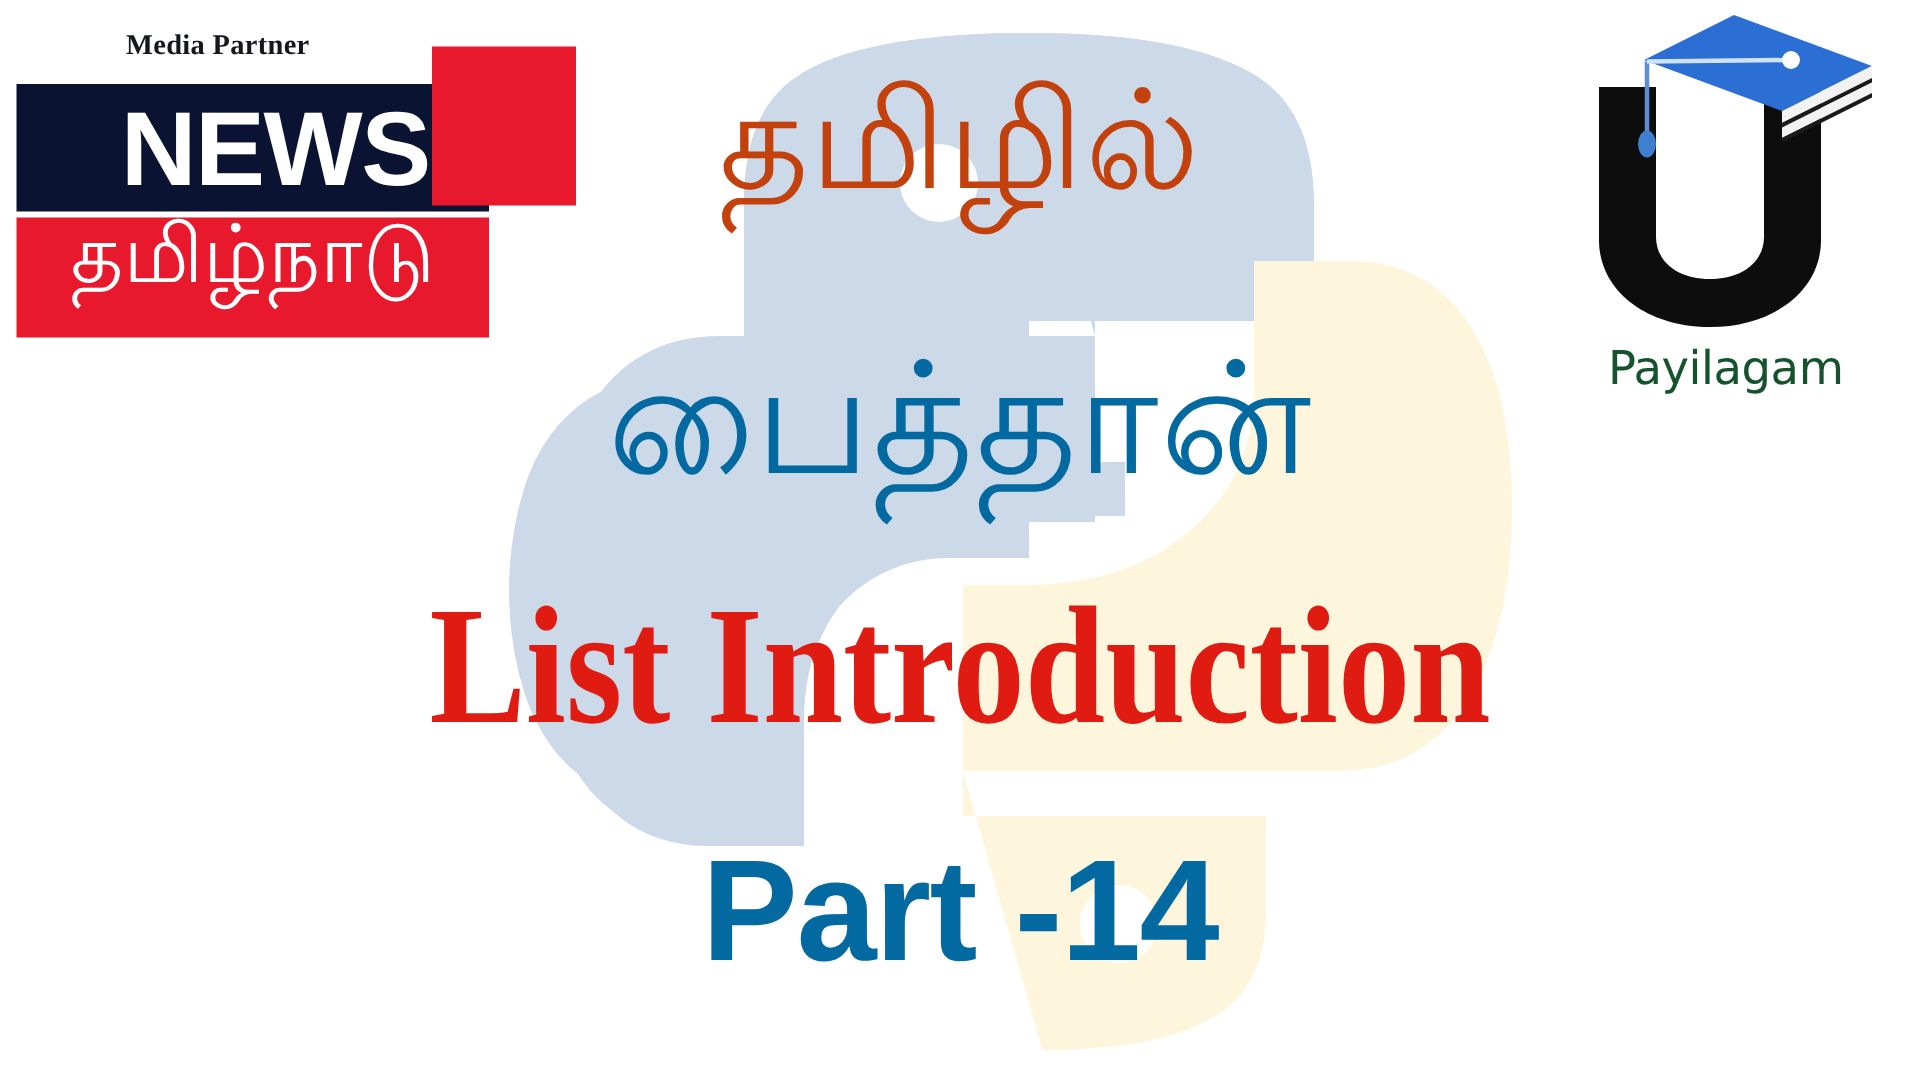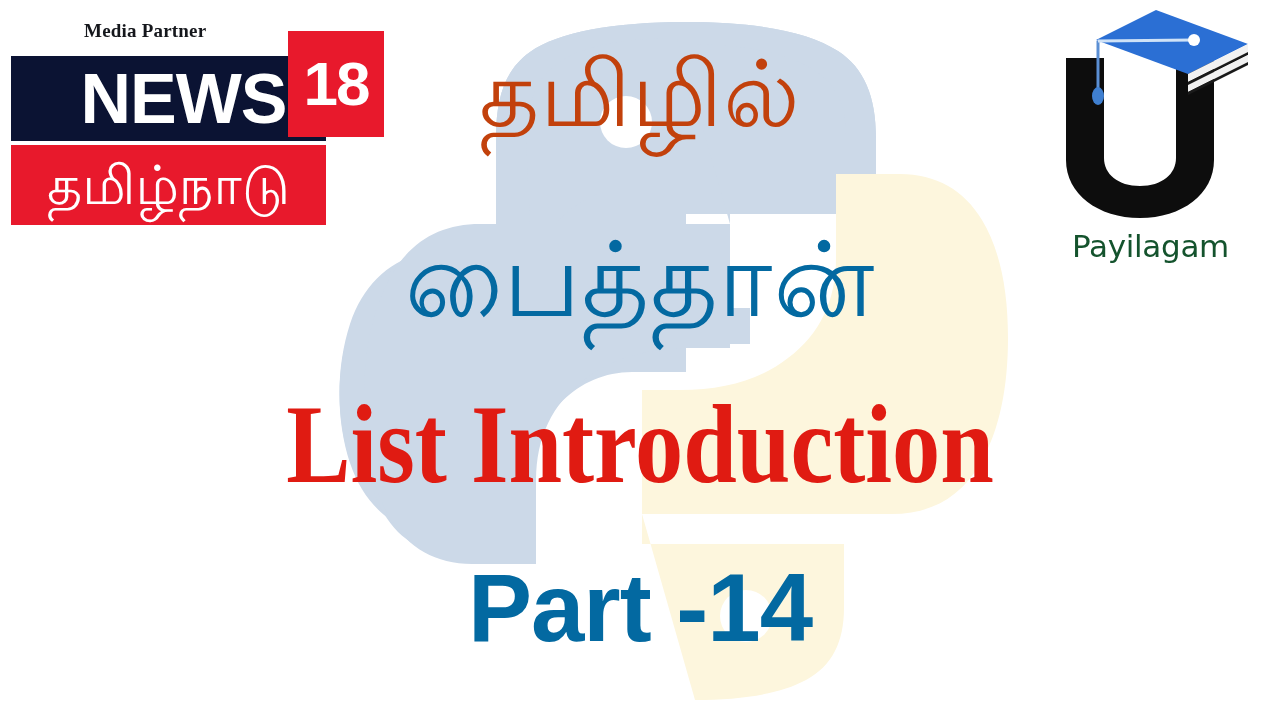--- a/index.html
+++ b/index.html
@@ -99,21 +99,21 @@
     position: absolute;
     left: 11px;
     top: 145px;
     width: 315px;
     height: 80px;
     background: #e8192c;
   }
   #news-tamilnadu {
     position: absolute;
     left: 11px;
-    top: 145px;
+    top: 130px;
     width: 315px;
     height: 80px;
     display: flex;
     align-items: center;
     justify-content: center;
     color: #ffffff;
     font-family: "Liberation Sans", sans-serif;
     font-size: 54px;
     line-height: 1;
     white-space: nowrap;
@@ -313,21 +313,20 @@
     </svg>
   </div>
 
   <div id="news18">
     <div id="media-partner">Media Partner</div>
 
     <div id="news-navy-box"></div>
     <div id="news-word">NEWS</div>
 
     <div id="news18-badge"></div>
-    <div id="news18-badge-num">18</div>
 
     <div id="news-red-box"></div>
     <div id="news-tamilnadu">தமிழ்நாடு</div>
   </div>
 
   <div id="payilagam">
     <div id="payilagam-mark">
       <svg viewBox="0 0 205 232" xmlns="http://www.w3.org/2000/svg">
 
         <path fill="#0d0d0d" d="

